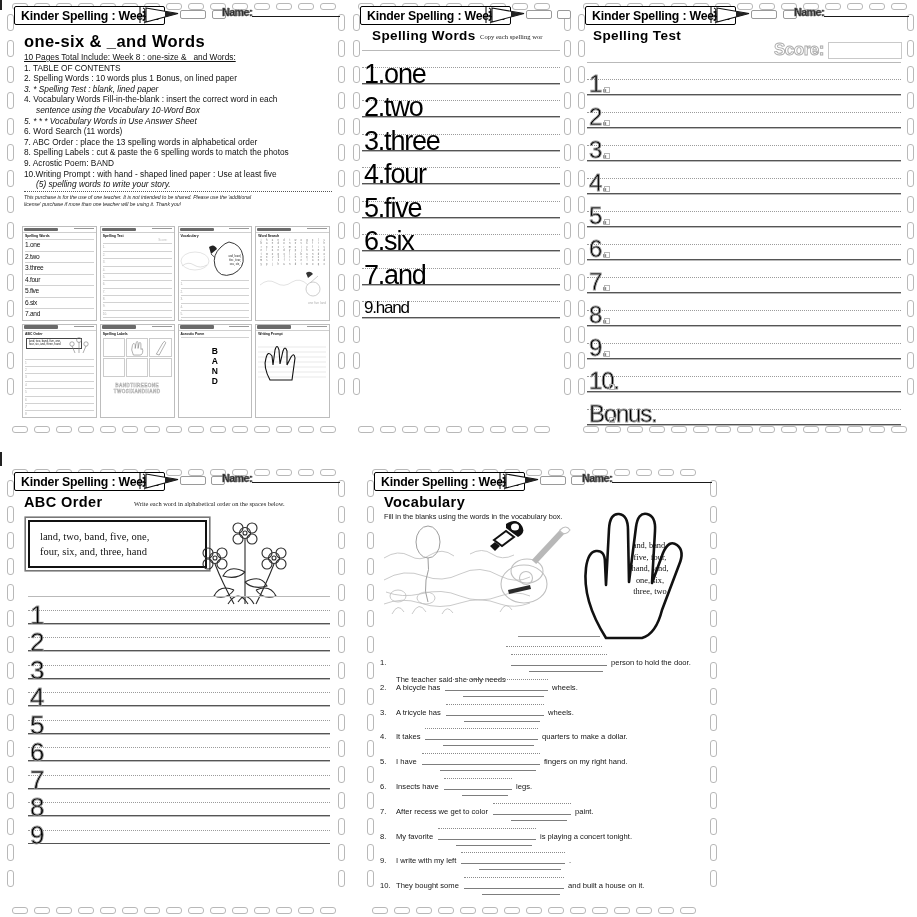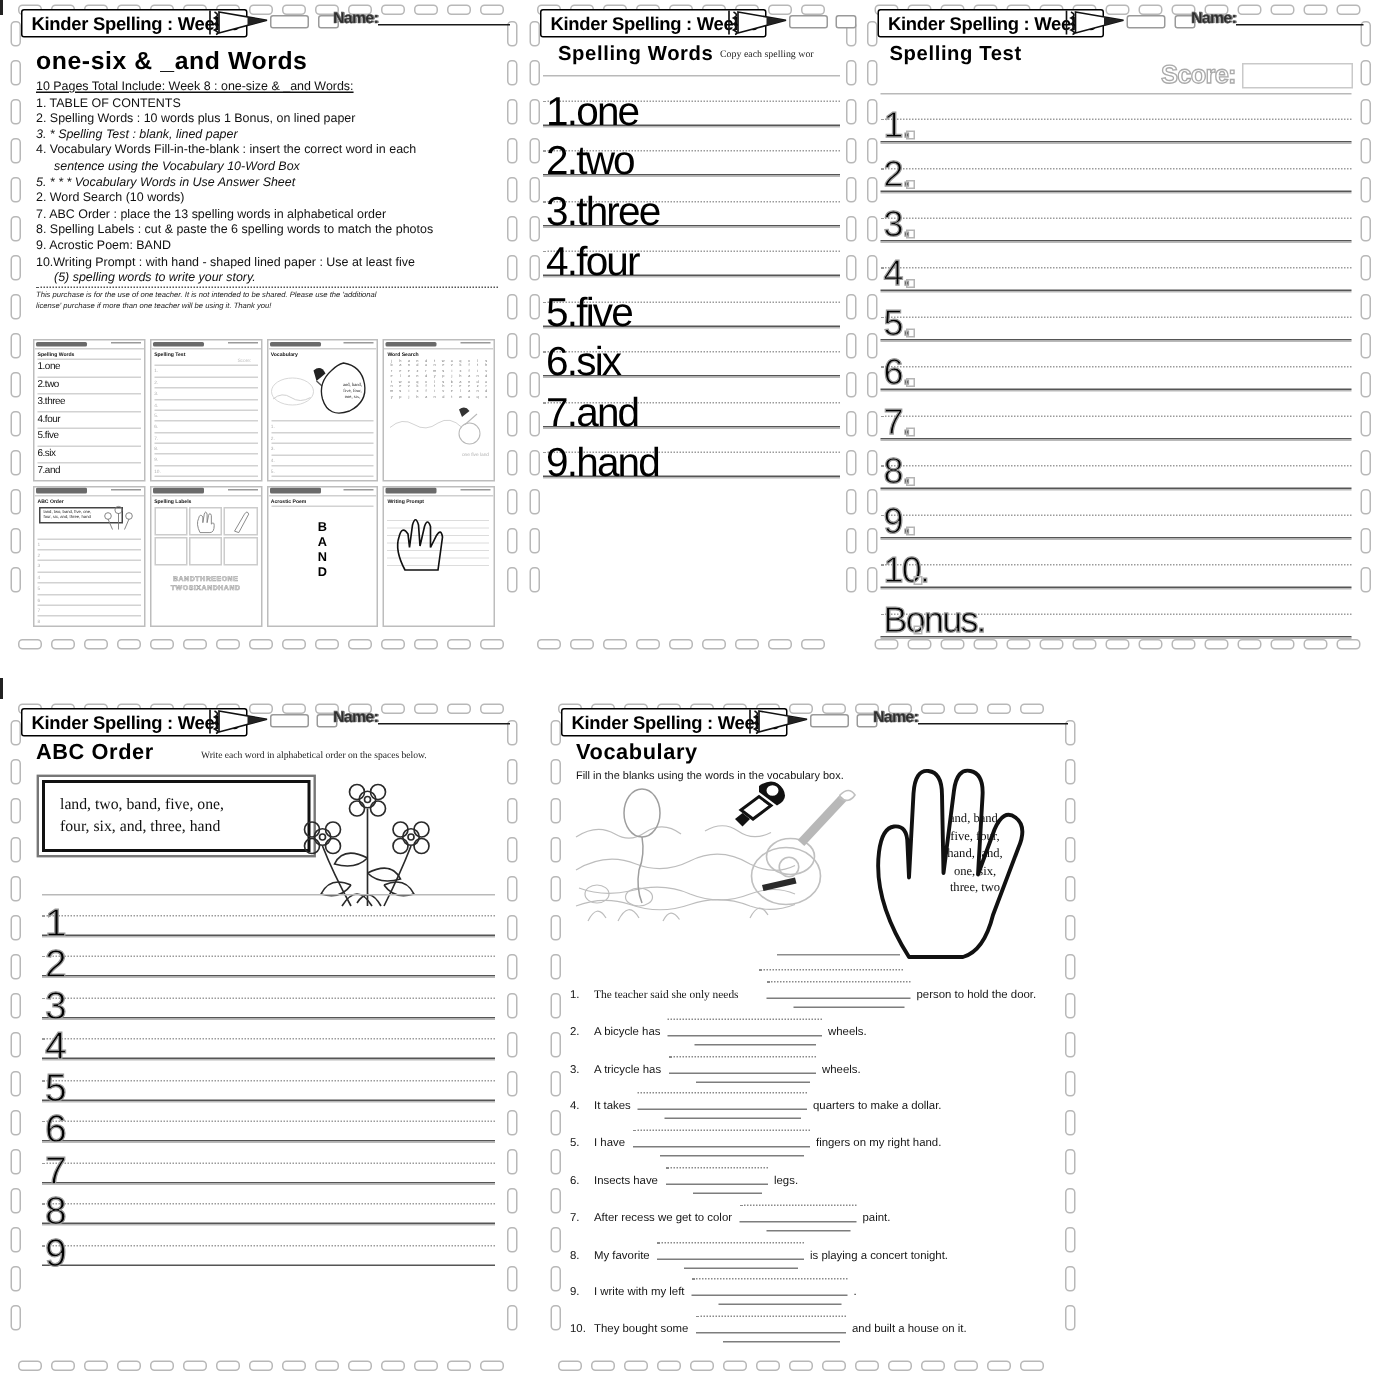--- a/index.html
+++ b/index.html
@@ -196,21 +196,21 @@
   <div class="ptitle" style="left:18px;top:30px;font-size:16.5px;">one-six &amp; _and Words</div>
 
   <div class="toc" style="left:18px;top:50px;right:14px;">
     <span class="l u">10 Pages Total Include: Week 8 : one-size &amp; _and Words:</span>
     <span class="l">1. TABLE OF CONTENTS</span>
     <span class="l">2. Spelling Words : 10 words plus 1 Bonus, on lined paper</span>
     <span class="l ital">3. * Spelling Test : blank, lined paper</span>
     <span class="l">4. Vocabulary Words Fill-in-the-blank : insert the correct word in each</span>
     <span class="l ital" style="padding-left:12px;">sentence using the Vocabulary 10-Word Box</span>
     <span class="l ital">5. * * *  Vocabulary Words in Use Answer Sheet</span>
-    <span class="l">2. Word Search (10 words)</span>
+    <span class="l">6. Word Search (11 words)</span>
     <span class="l">7. ABC Order : place the 13 spelling words in alphabetical order</span>
     <span class="l">8. Spelling Labels : cut &amp; paste the 6 spelling words to match the photos</span>
     <span class="l">9. Acrostic Poem: BAND</span>
     <span class="l">10.Writing Prompt : with hand - shaped lined paper : Use at least five</span>
     <span class="l ital" style="padding-left:12px;">(5) spelling words to write your story.</span>
   </div>
 
   <div class="dotrule" style="left:18px;right:14px;top:189px;"></div>
   <div class="fineprint" style="left:18px;top:192px;right:14px;">
     <span>This purchase is for the use of one teacher. It is not intended to be shared. Please use the 'additional</span><br>
@@ -611,21 +611,21 @@
       <div class="hwrow" style="height: 33.5px;">
         <span class="top"></span>
         <span class="mid"></span>
         <span class="base"></span>
         <span class="wordbig" style="font-size: 27px; bottom: -5px;">7.and</span>
       </div>
       <div class="hwrow" style="height: 33.5px;">
         <span class="top"></span>
         <span class="mid"></span>
         <span class="base"></span>
-        <span class="wordbig" style="font-size: 27px; bottom: -5px;">9.hand</span>
+        <span class="wordbig" style="font-size: 17px; bottom: -5px;">9.hand</span>
       </div>
       <div class="hwrow" style="height: 33.5px;">
         <span class="top"></span>
       </div>
     </div>
 </div>
 
 <div class="sheet" style="left:577px;top:2px;width:338px;height:432px;">
   <div class="bdr top" style="left:4px;top:0;right:4px;height:9px;">
       <i style="left: 2px; width: 16px; top: 1px;"></i>
@@ -1123,21 +1123,21 @@
     <span>one, six,</span><br>
     <span>three, two</span>
   </div>
 
   <div class="vrule" style="left:152px;width:82px;top:168px;"></div>
   <div class="blankdots" style="left:140px;width:96px;top:178px;"></div>
 
   <div id="voc-sentences" style="position:absolute;left:14px;right:12px;top:184px;">
       <div style="position: relative; height: 24.8px; font-size: 7.6px; color: rgb(21, 21, 21); white-space: nowrap;">
         <span style="position: absolute; left: 0px; top: 6px;">1. </span>
-        <span style="position: absolute; left: 16px; top: 6px; font-family: Liberation Serif, serif;">The teacher said she only needs</span>
+        <span style="position: absolute; left: 16px; top: 23px;">The teacher said she only needs</span>
         <span class="blankdots" style="left: 131px; width: 96px; top: 2px;"></span>
         <span class="blankunder" style="left: 131px; width: 96px; top: 13px;"></span>
         <span class="blankunder" style="left: 149px; width: 74px; top: 19px;"></span>
         <span style="position: absolute; left: 231px; top: 6px;">person to hold the door.</span>
       </div>
       <div style="position: relative; height: 24.8px; font-size: 7.6px; color: rgb(21, 21, 21); white-space: nowrap;">
         <span style="position: absolute; left: 0px; top: 6px;">2. </span>
         <span style="position: absolute; left: 16px; top: 6px;">A bicycle has</span>
         <span class="blankdots" style="left: 65px; width: 103px; top: 2px;"></span>
         <span class="blankunder" style="left: 65px; width: 103px; top: 13px;"></span>

